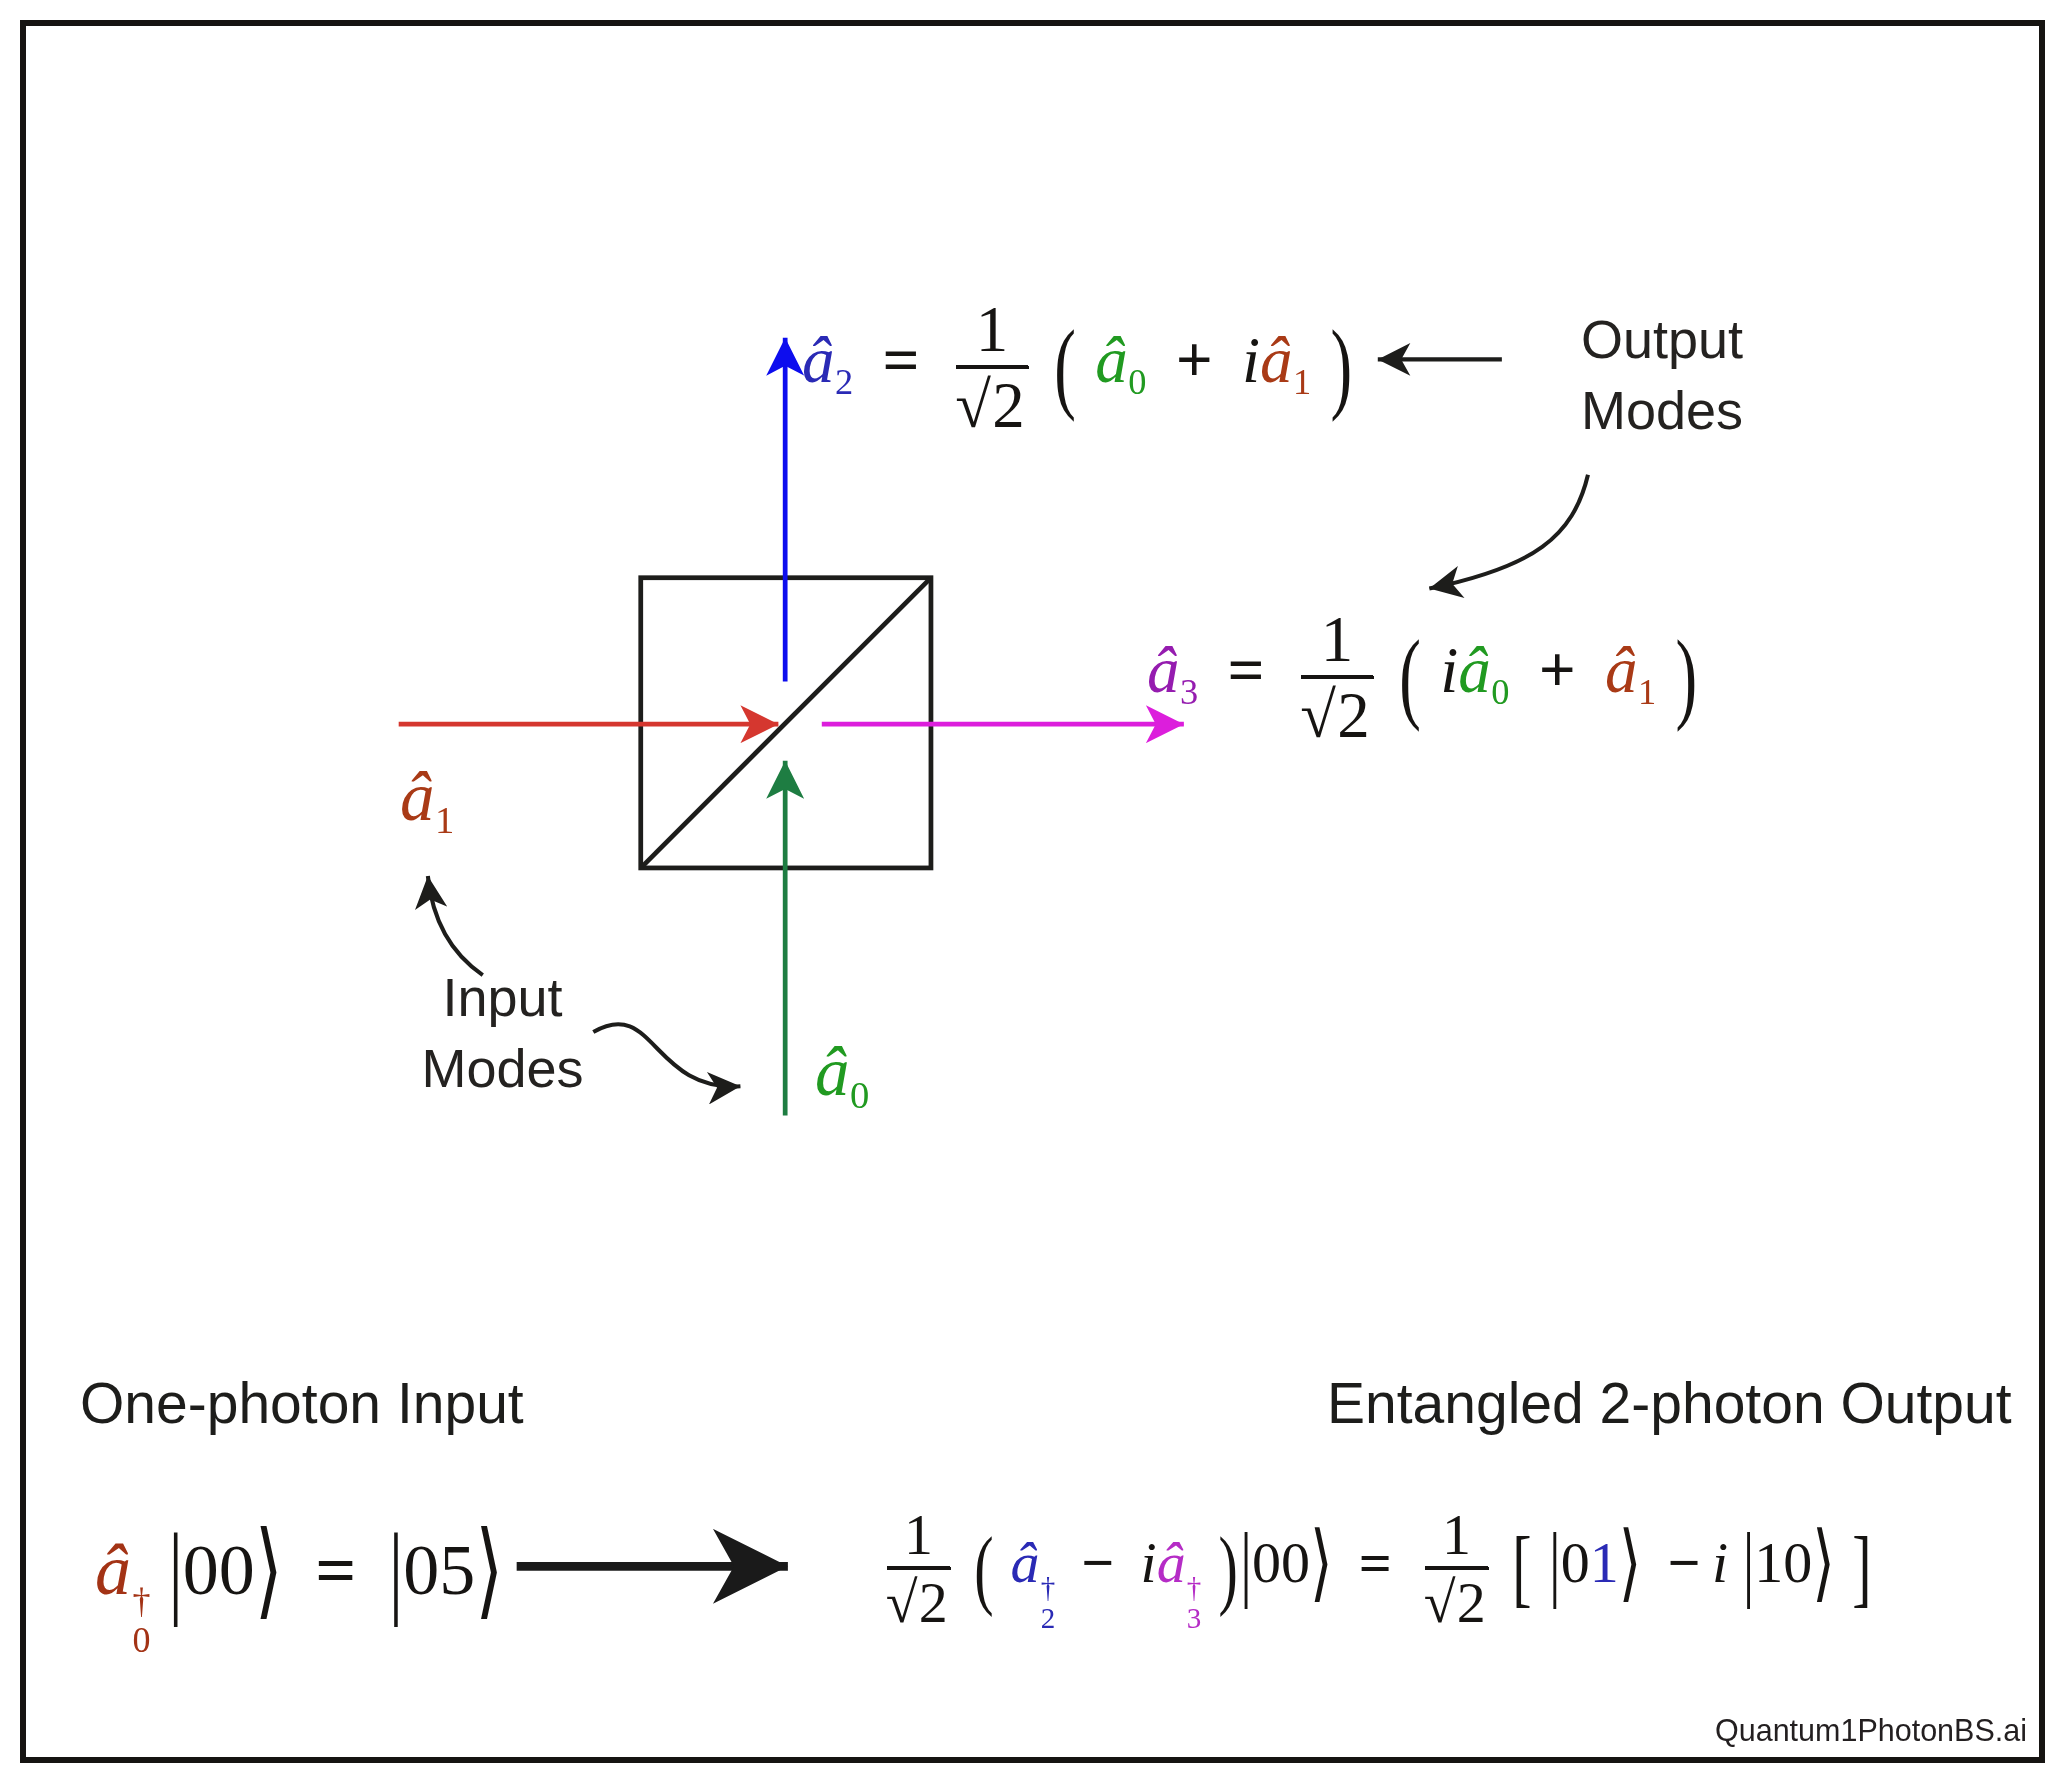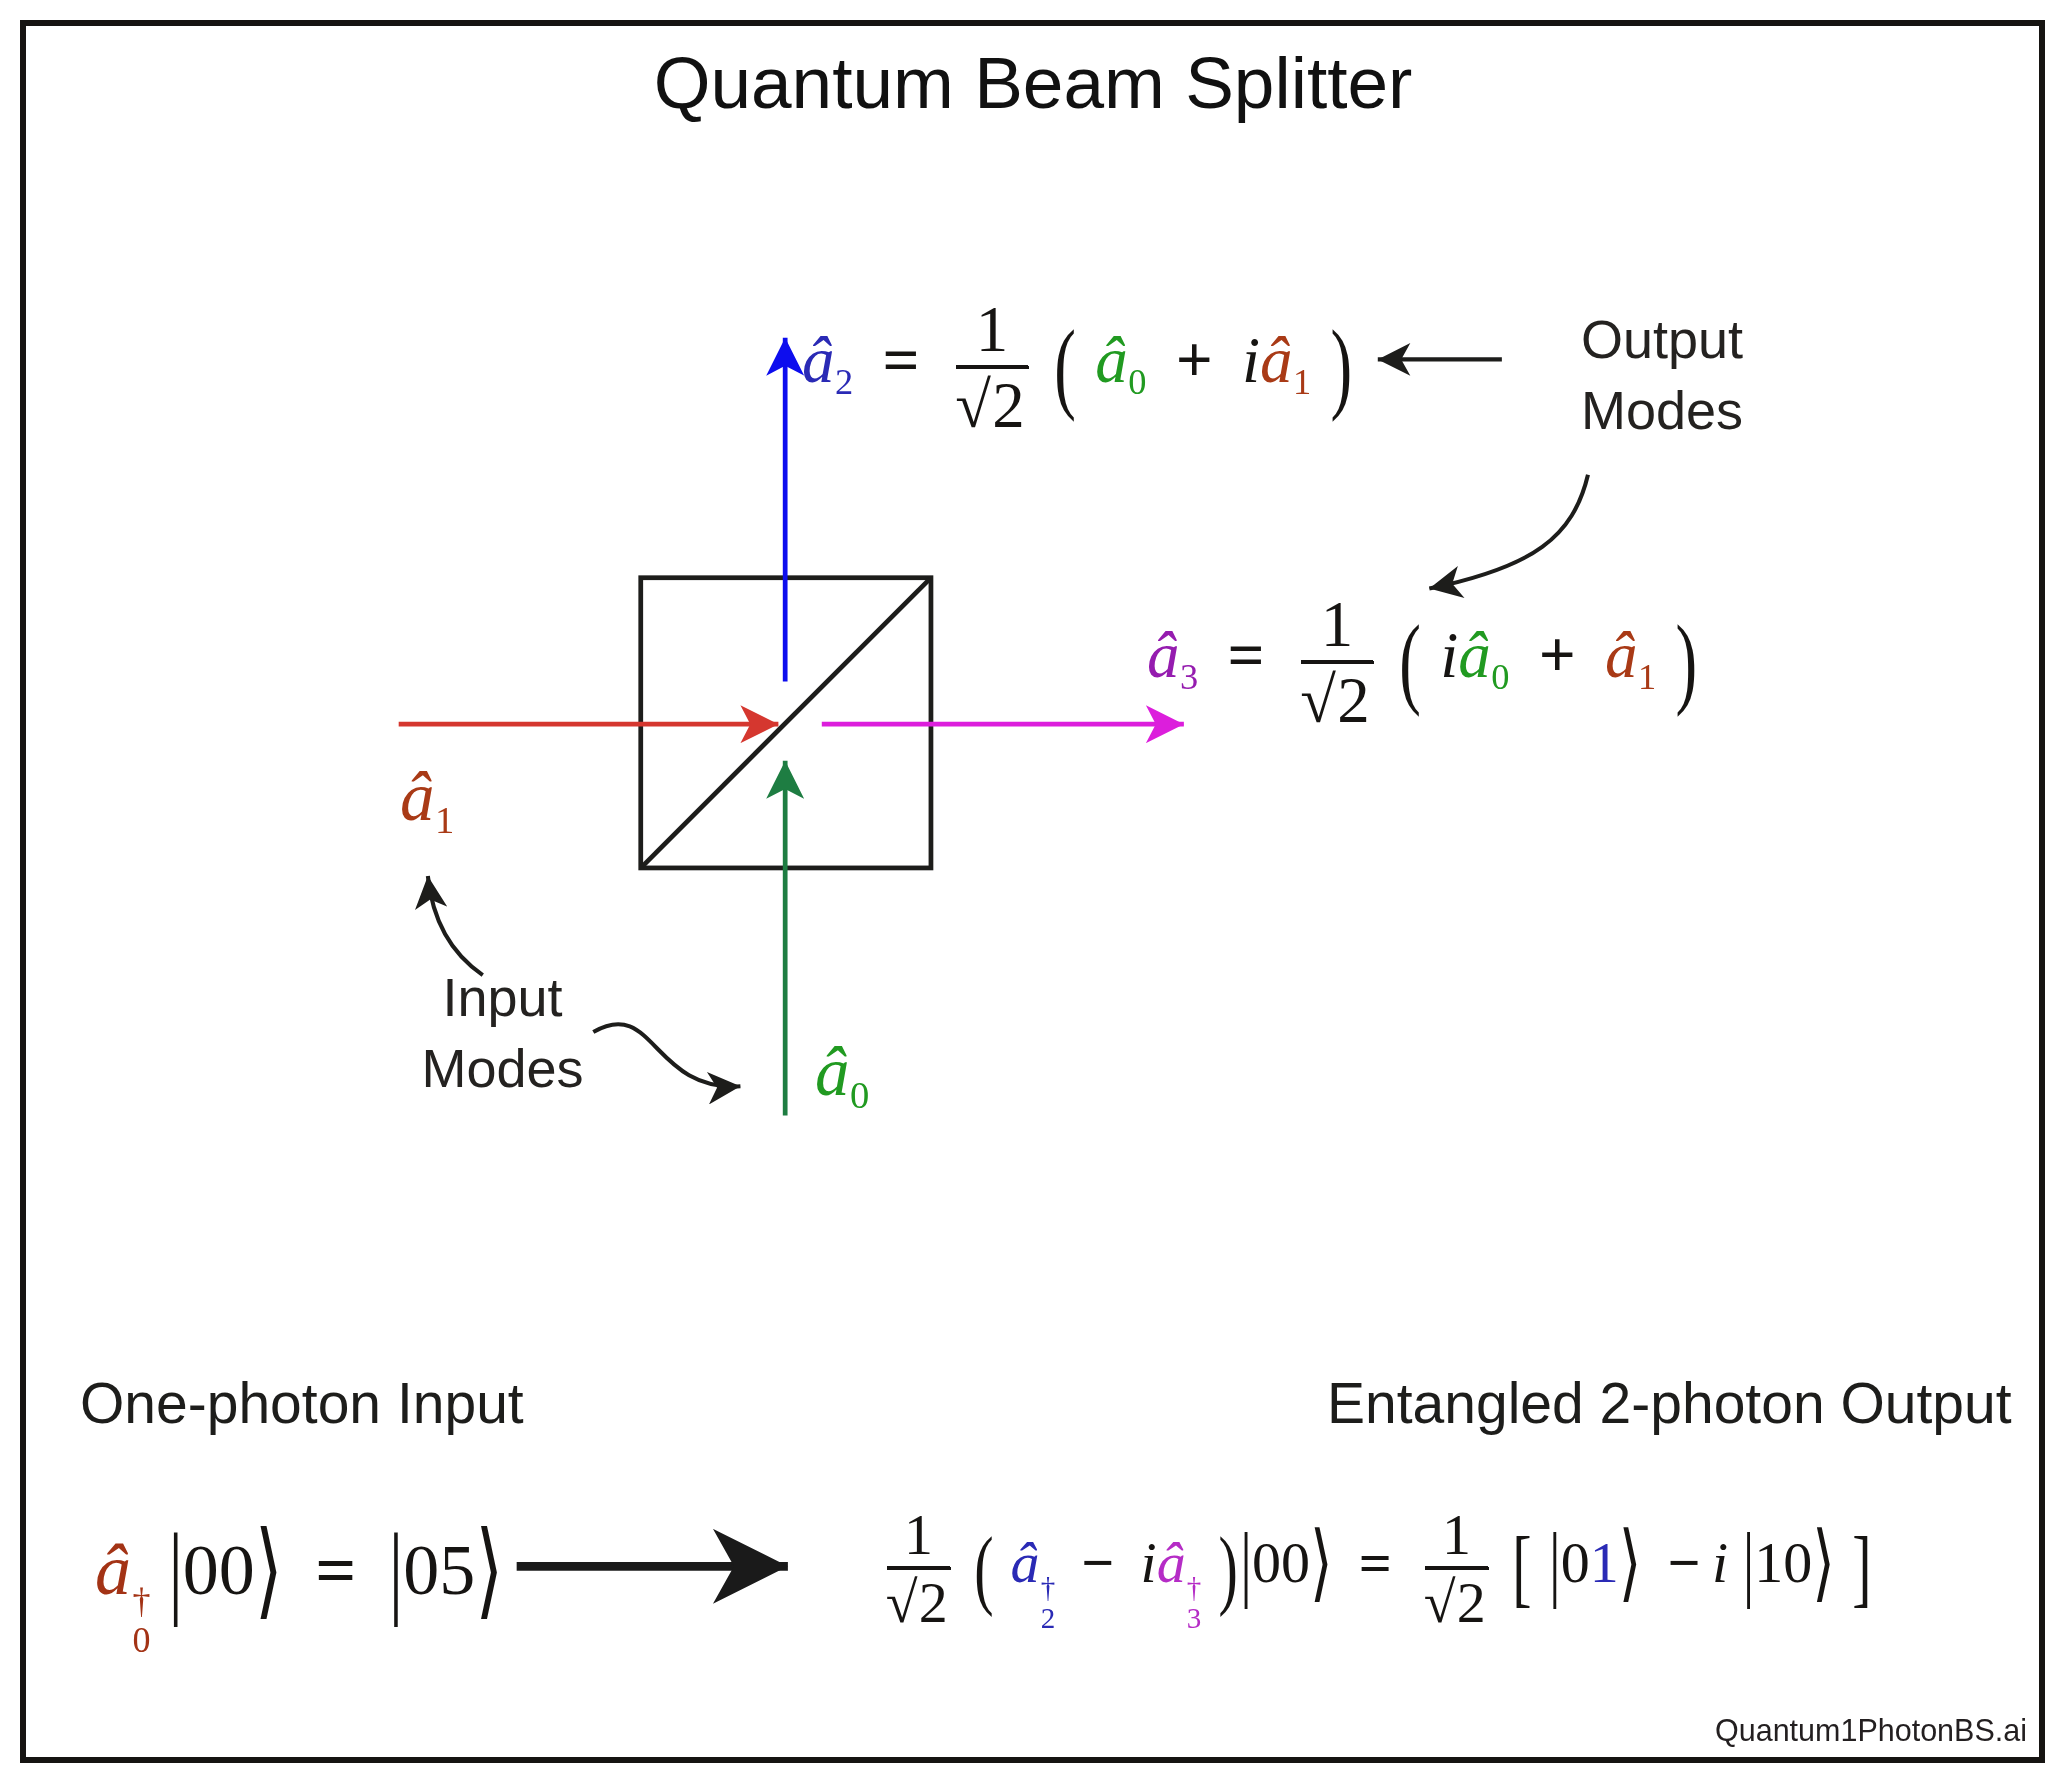--- a/index.html
+++ b/index.html
@@ -45,21 +45,20 @@
   .fs-eqout{font-size:58px;}
   .fs-mode{font-size:69px;}
 </style>
 </head>
 <body>
 
 <div class="canvas">
 
   <div class="frame"></div>
 
-  <div class="title">Quantum Beam Splitter</div>
 
   <svg class="layer" width="2066" height="1784" viewBox="0 0 3047 2631">
     <defs>
       <marker id="mk-blue" viewBox="0 0 10 10" refX="10" refY="5" markerWidth="9.5" markerHeight="8" orient="auto">
         <path d="M0,0 L10,5 L0,10 L2.6,5 z" fill="#0d0dee"></path>
       </marker>
       <marker id="mk-red" viewBox="0 0 10 10" refX="10" refY="5" markerWidth="9.5" markerHeight="8" orient="auto">
         <path d="M0,0 L10,5 L0,10 L2.6,5 z" fill="#d5372f"></path>
       </marker>
       <marker id="mk-green" viewBox="0 0 10 10" refX="10" refY="5" markerWidth="9.5" markerHeight="8" orient="auto">
@@ -106,21 +105,21 @@
         <span class="fnum">1</span>
         <span class="fden"><span>√</span><span class="radarg">2</span></span>
       </span>
     <span class="paren">(</span>
     <span class="it c-a0">â</span><span class="sub c-a0">0</span>
     <span class="opsign">+</span>
     <span class="it">i</span><span class="it c-a1">â</span><span class="sub c-a1">1</span>
     <span class="paren">)</span>
   </div>
 
-  <div class="eq fs-eq3" style="left:1147px;top:591px;">
+  <div class="eq fs-eq3" style="left:1147px;top:606px;">
     <span class="it c-a3">â</span><span class="sub c-a3">3</span>
     <span class="eqsign">=</span>
     <span class="frac">
         <span class="fnum">1</span>
         <span class="fden"><span>√</span><span class="radarg">2</span></span>
       </span>
     <span class="paren">(</span>
     <span class="it">i</span><span class="it c-a0">â</span><span class="sub c-a0">0</span>
     <span class="opsign">+</span>
     <span class="it c-a1">â</span><span class="sub c-a1">1</span>

